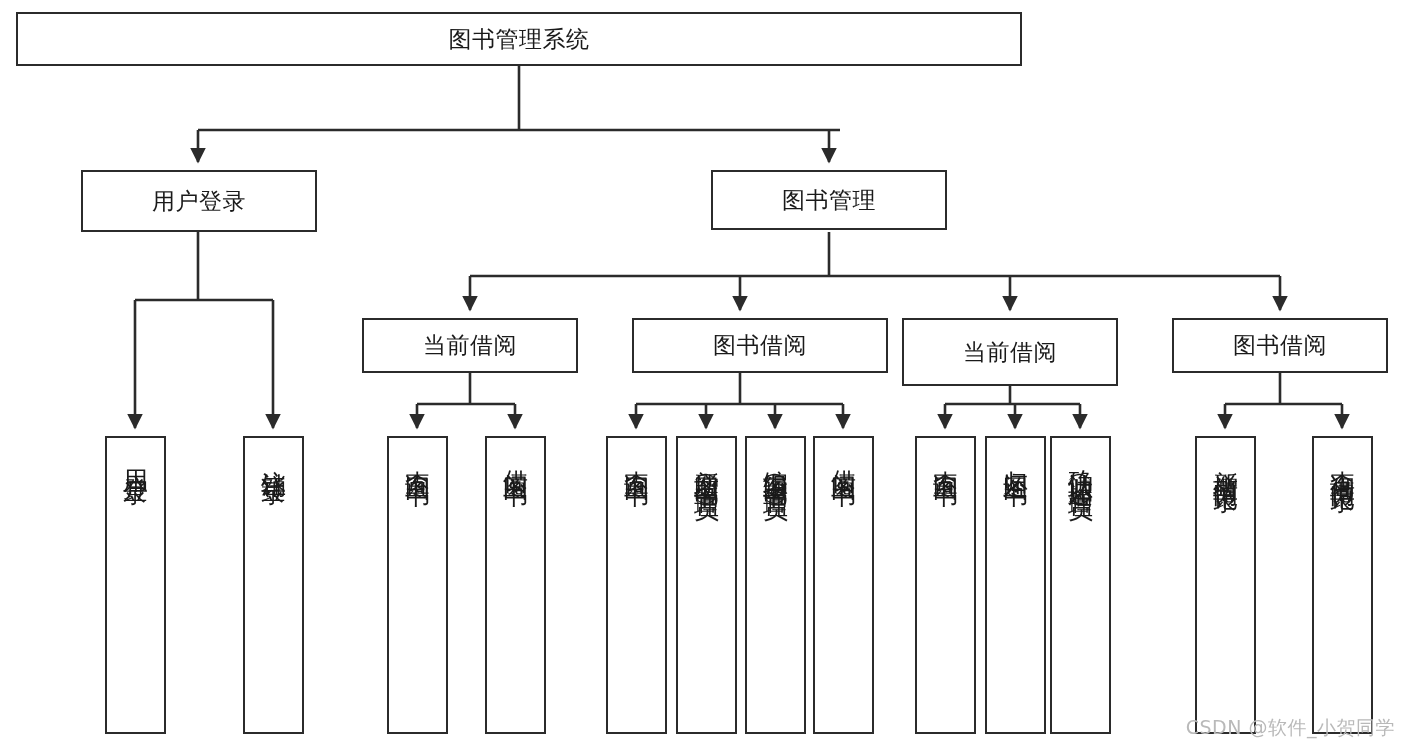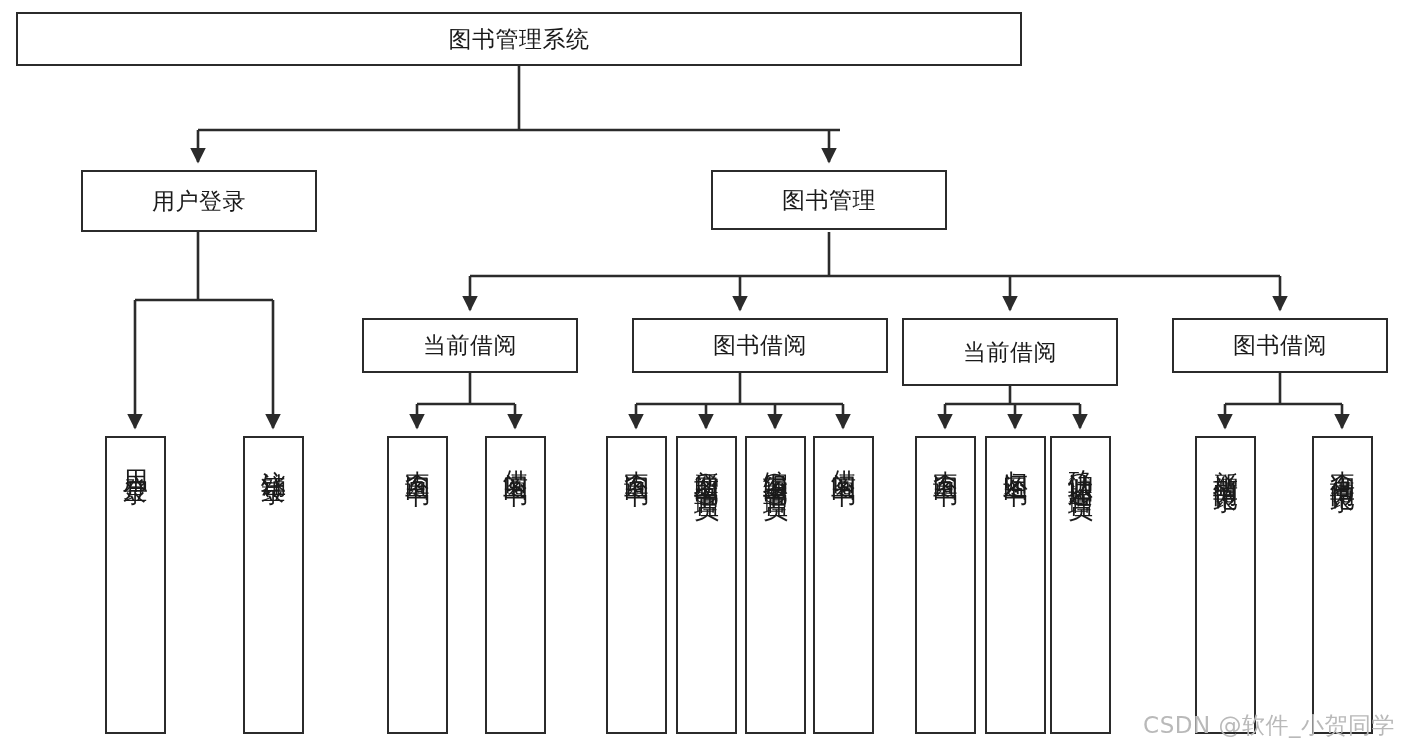--- a/index.html
+++ b/index.html
@@ -54,21 +54,21 @@
     text-orientation: upright;
     font-size: 25px;
     letter-spacing: 4px;
     line-height: 1;
     white-space: nowrap;
   }
   .watermark {
     position: absolute;
     right: 10px;
     bottom: 6px;
-    font-size: 23px;
+    font-size: 19px;
     color: #b9b9b9;
     letter-spacing: 0.5px;
     z-index: 3;
     white-space: nowrap;
     pointer-events: none;
   }
 </style>
 </head>
 <body>
 

